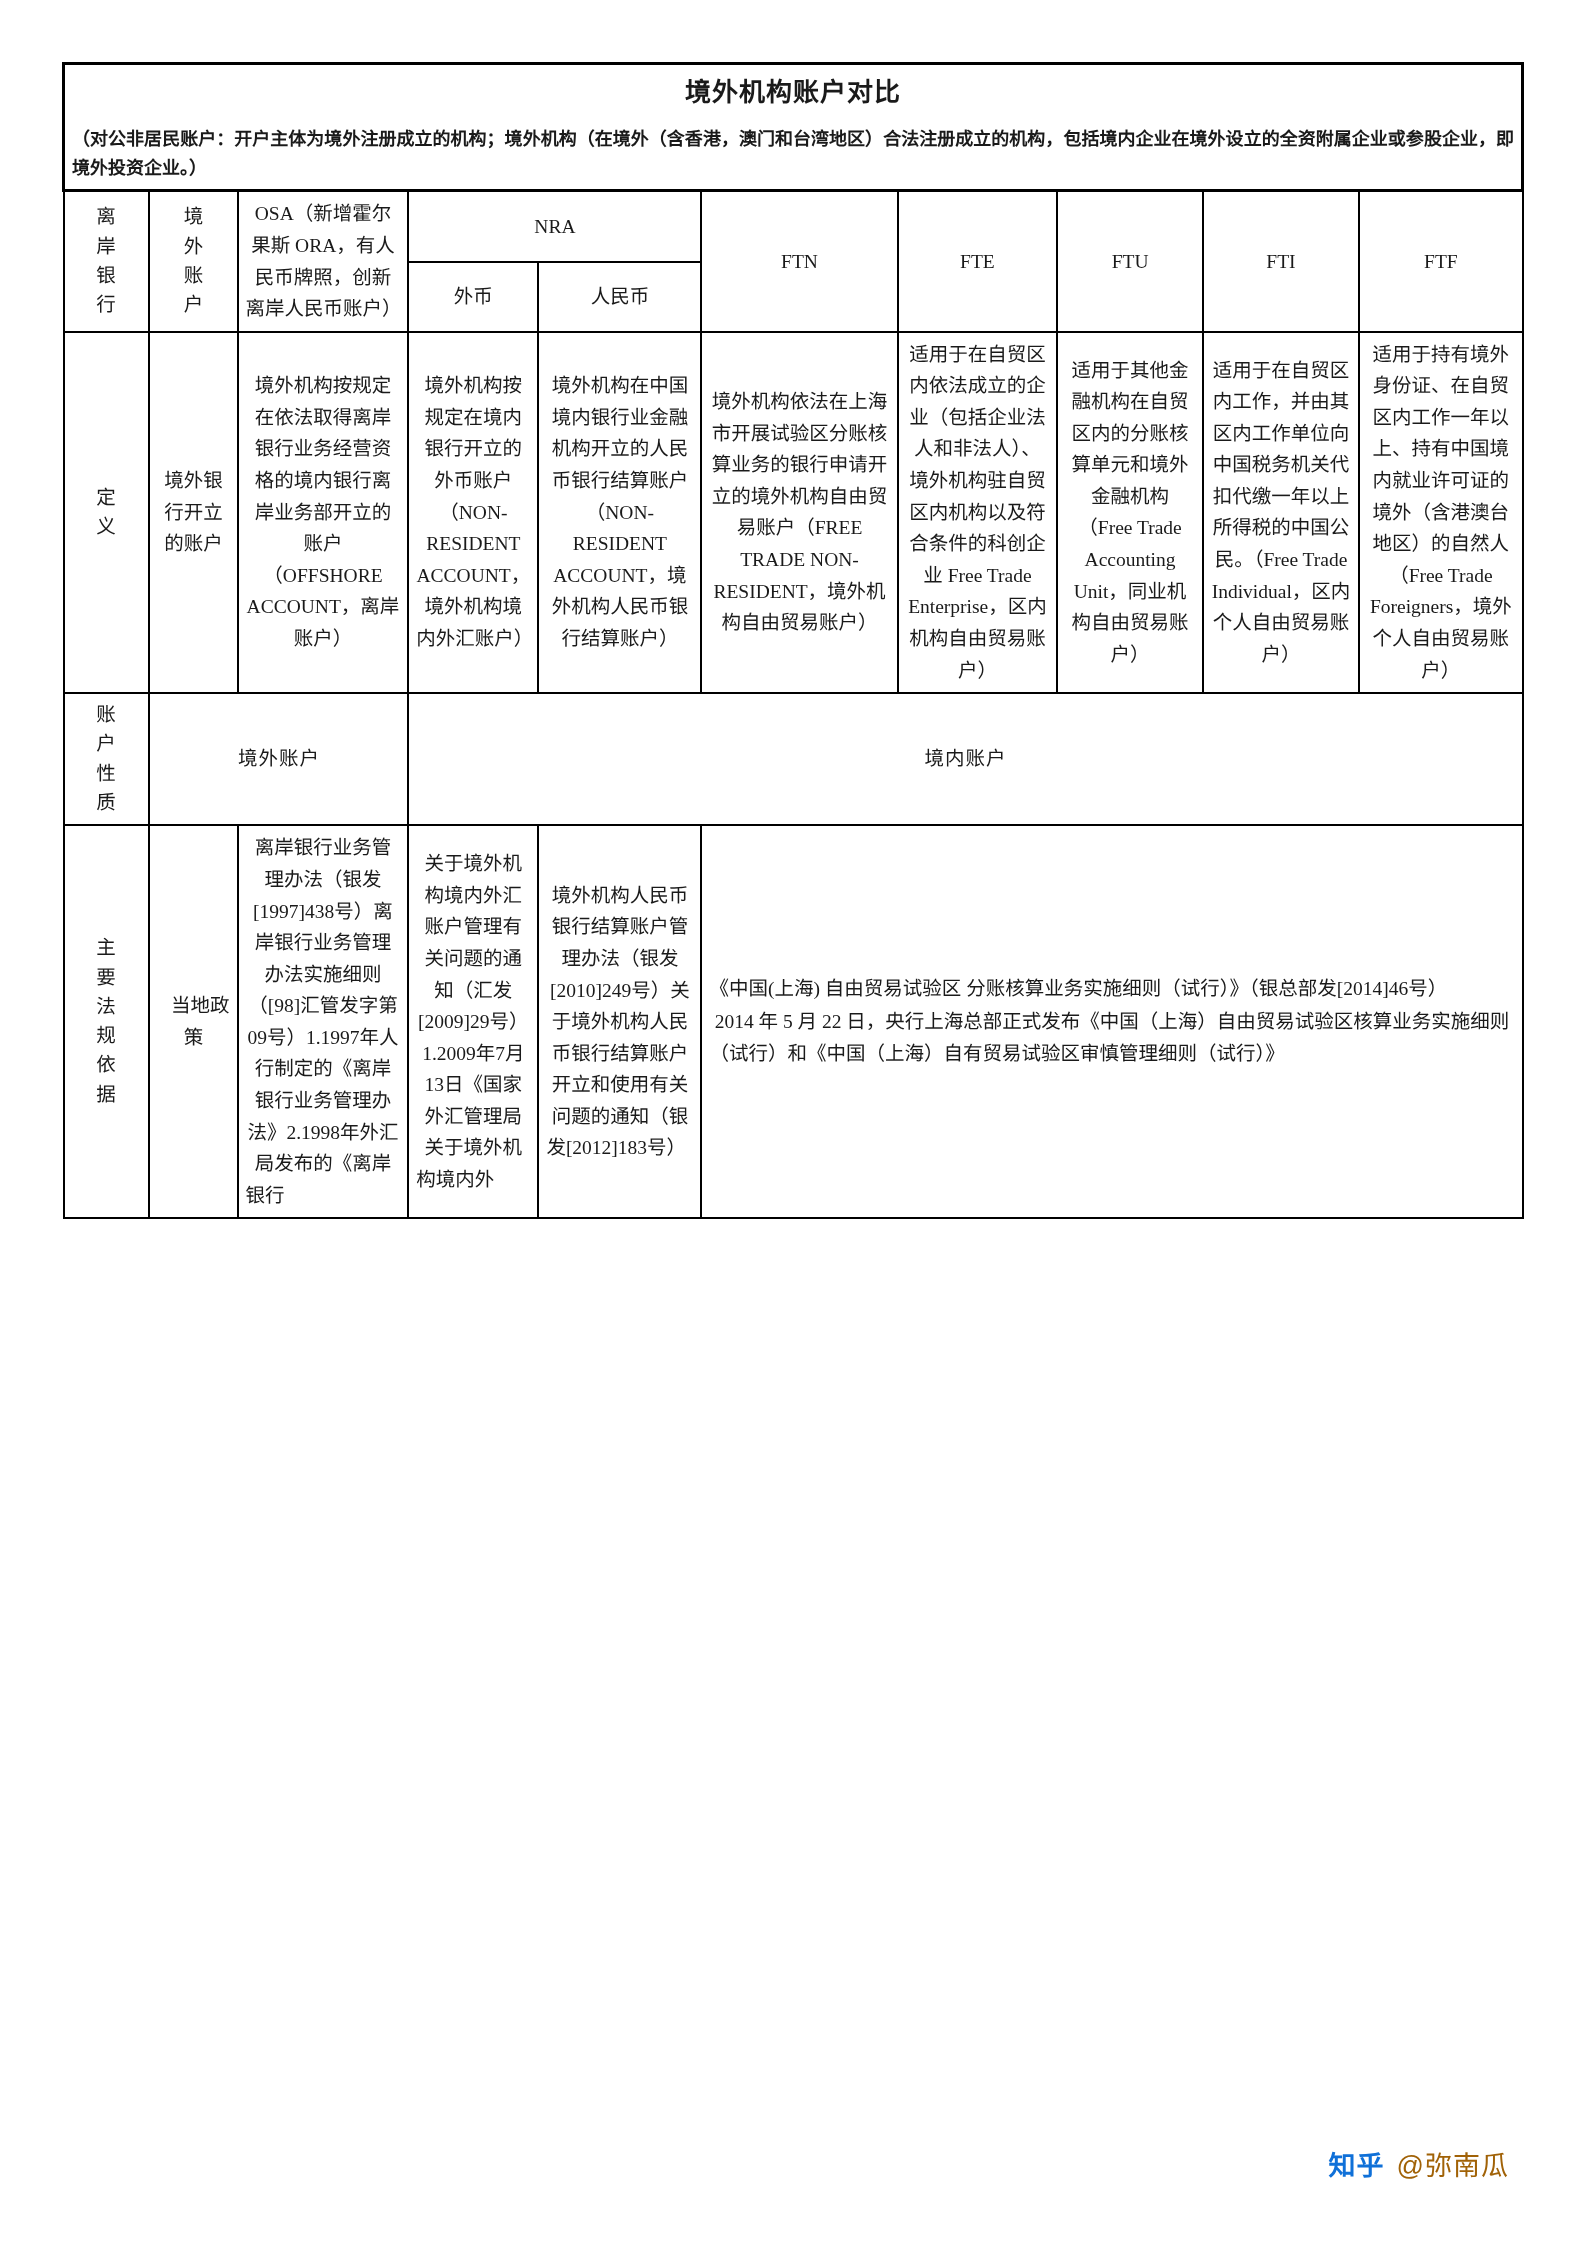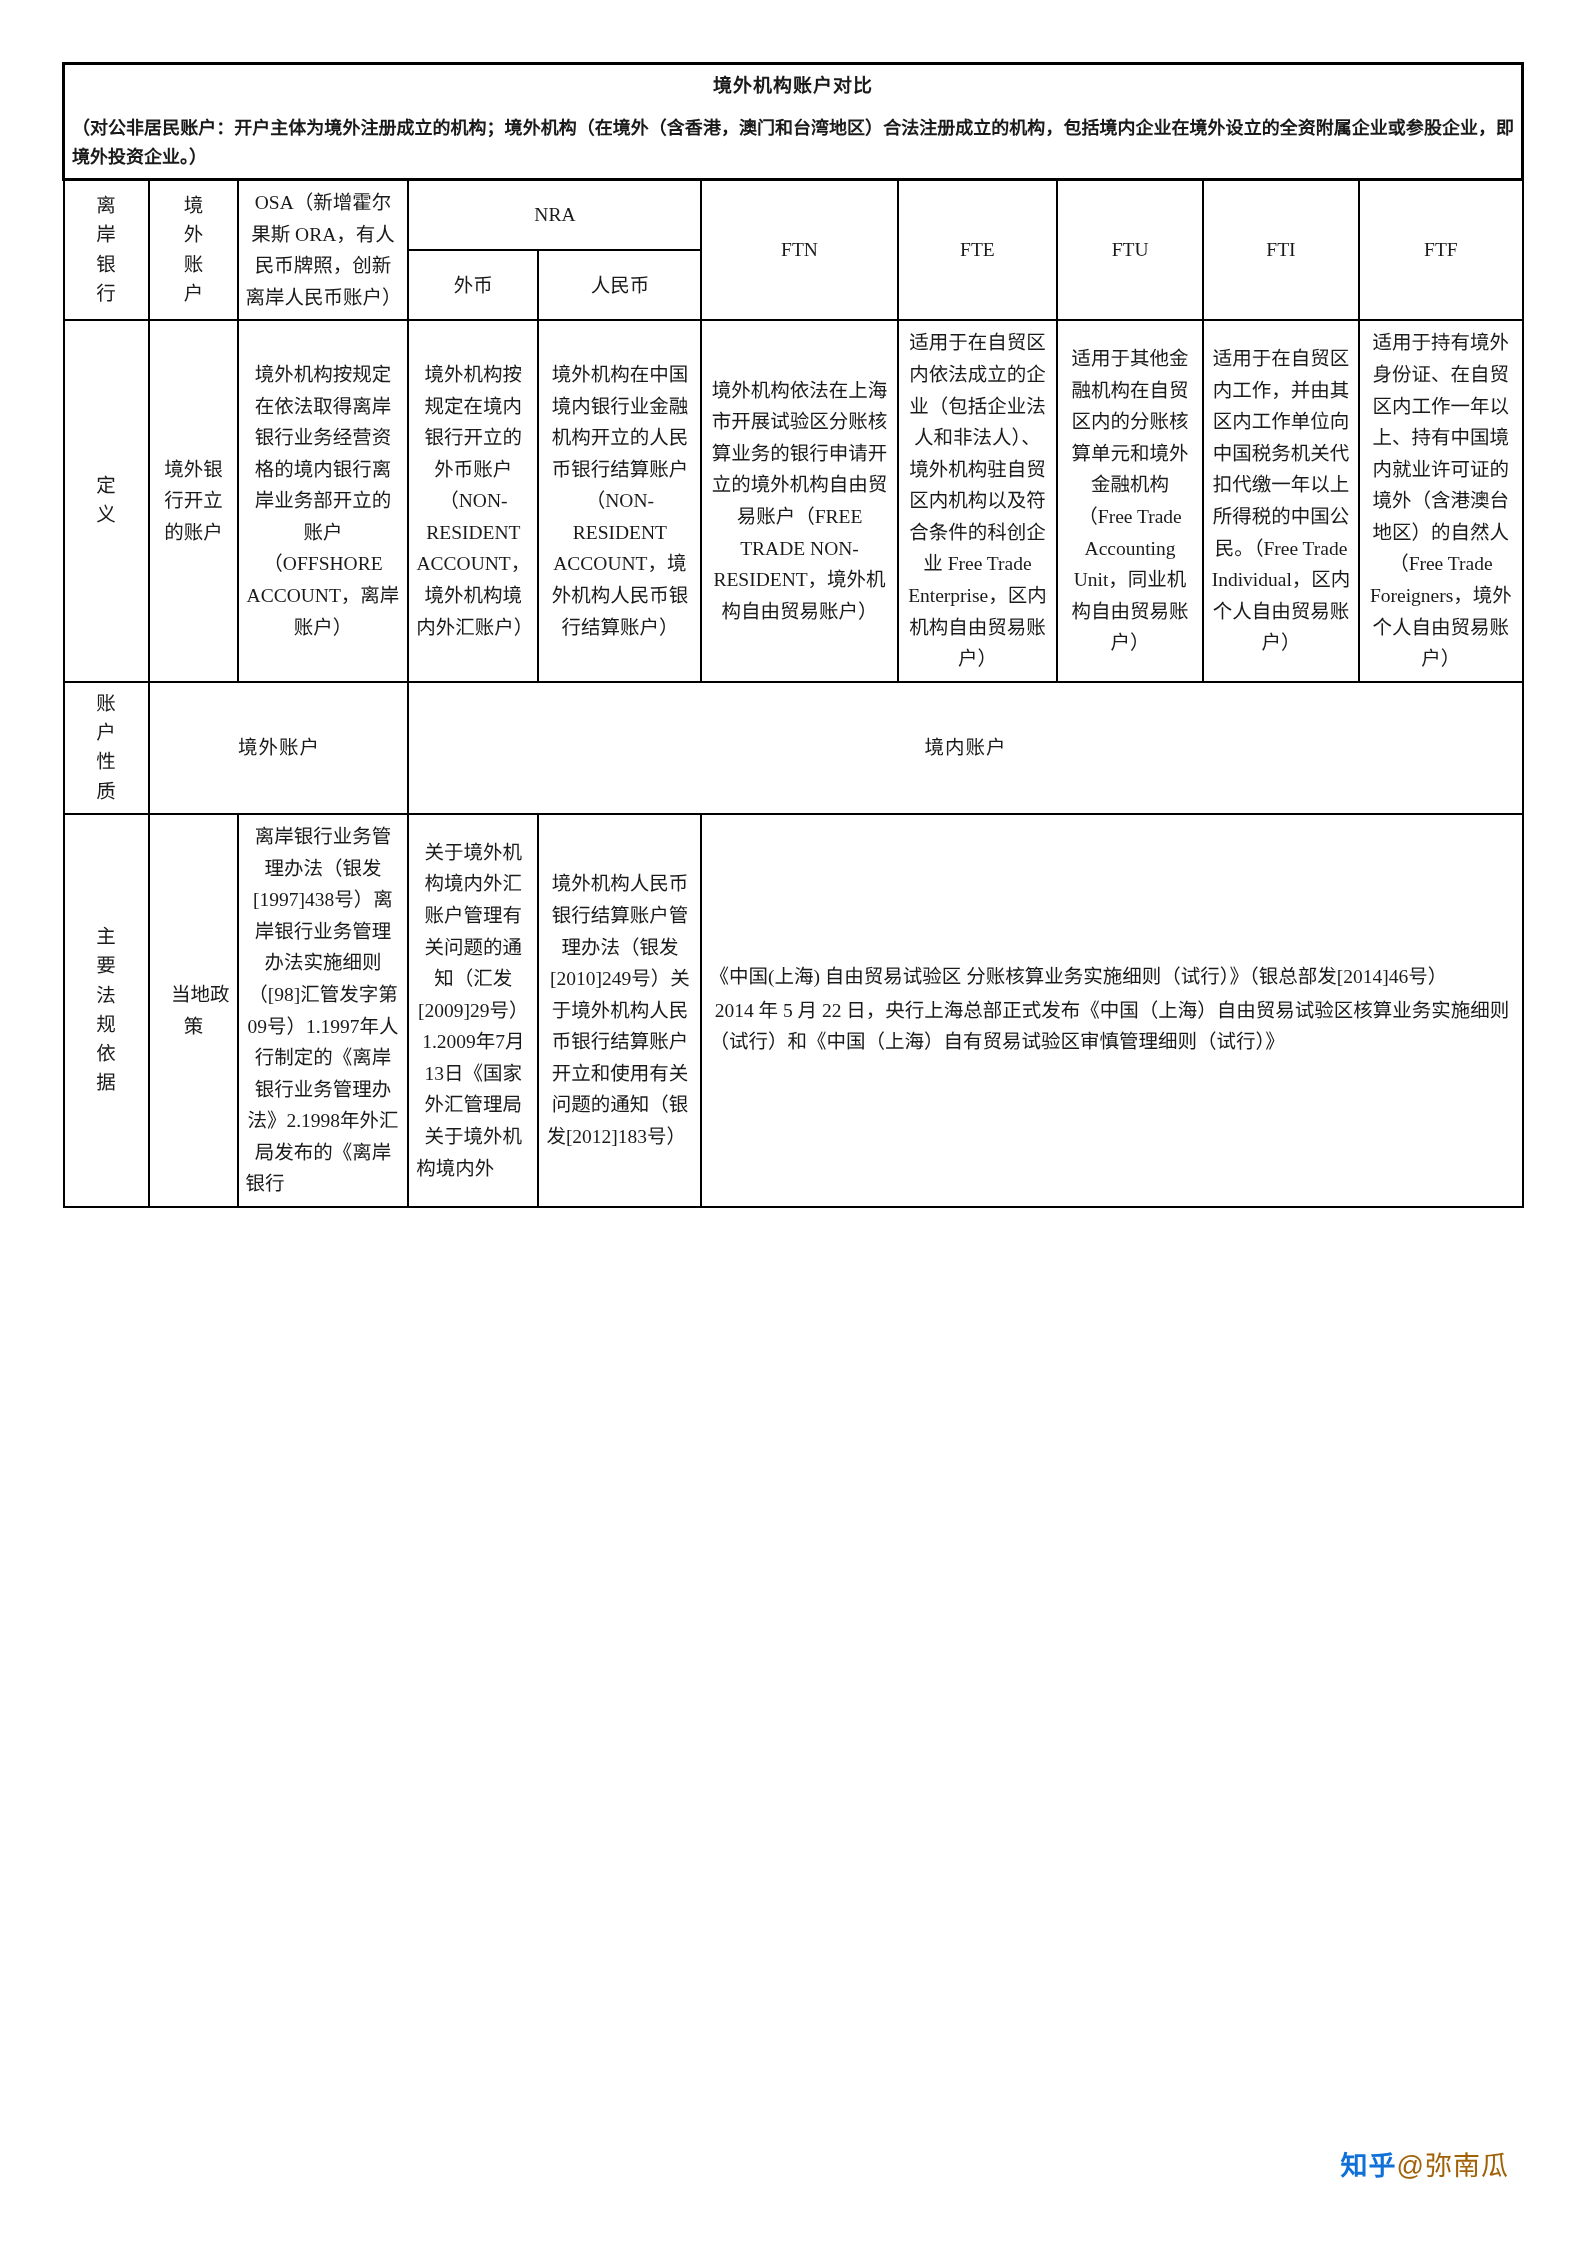--- a/index.html
+++ b/index.html
@@ -50,21 +50,21 @@
 
   
   .title-cell {
     border-bottom: 2px solid #000;
     padding: 12px 14px 16px 14px;
     text-align: left;
   }
   .doc-title {
     text-align: center;
     font-weight: bold;
-    font-size: 19px;
+    font-size: 26px;
     font-family: "Liberation Sans", "DejaVu Sans", sans-serif;
     letter-spacing: 1px;
     margin-bottom: 12px;
   }
   .doc-sub {
     font-size: 18px;
     line-height: 1.62;
     text-align: justify;
     text-indent: 0;
     font-weight: bold;
@@ -135,20 +135,21 @@
   }
   .law-wide p { margin: 0 0 2px 0; }
 
   
   .watermark {
     position: absolute;
     right: 78px;
     bottom: 62px;
     display: flex;
     align-items: center;
+    gap: 12px;
     font-family: "Liberation Sans", "DejaVu Sans", sans-serif;
   }
   .wm-logo {
     font-size: 27px;
     font-weight: bold;
     color: #0f70d8;
     letter-spacing: 1px;
     white-space: nowrap;
   }
   .wm-user {

